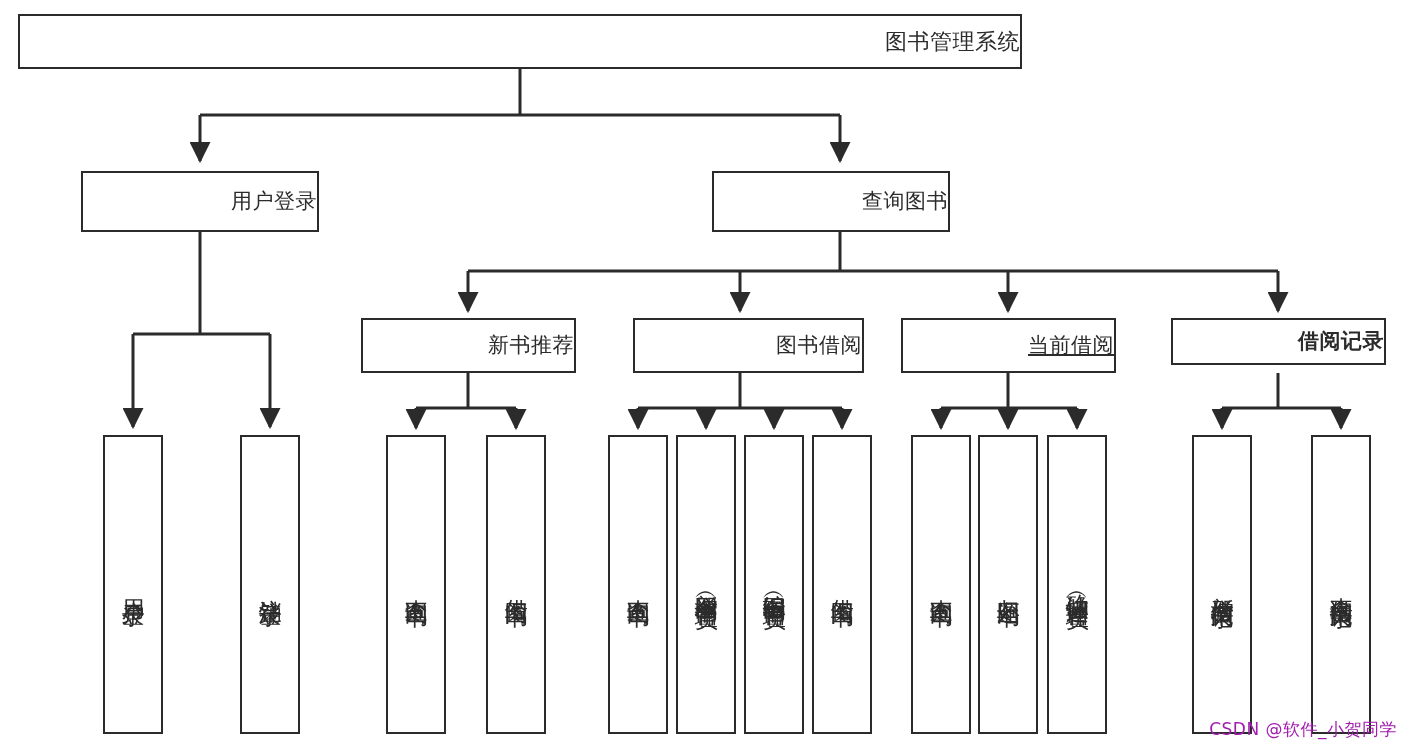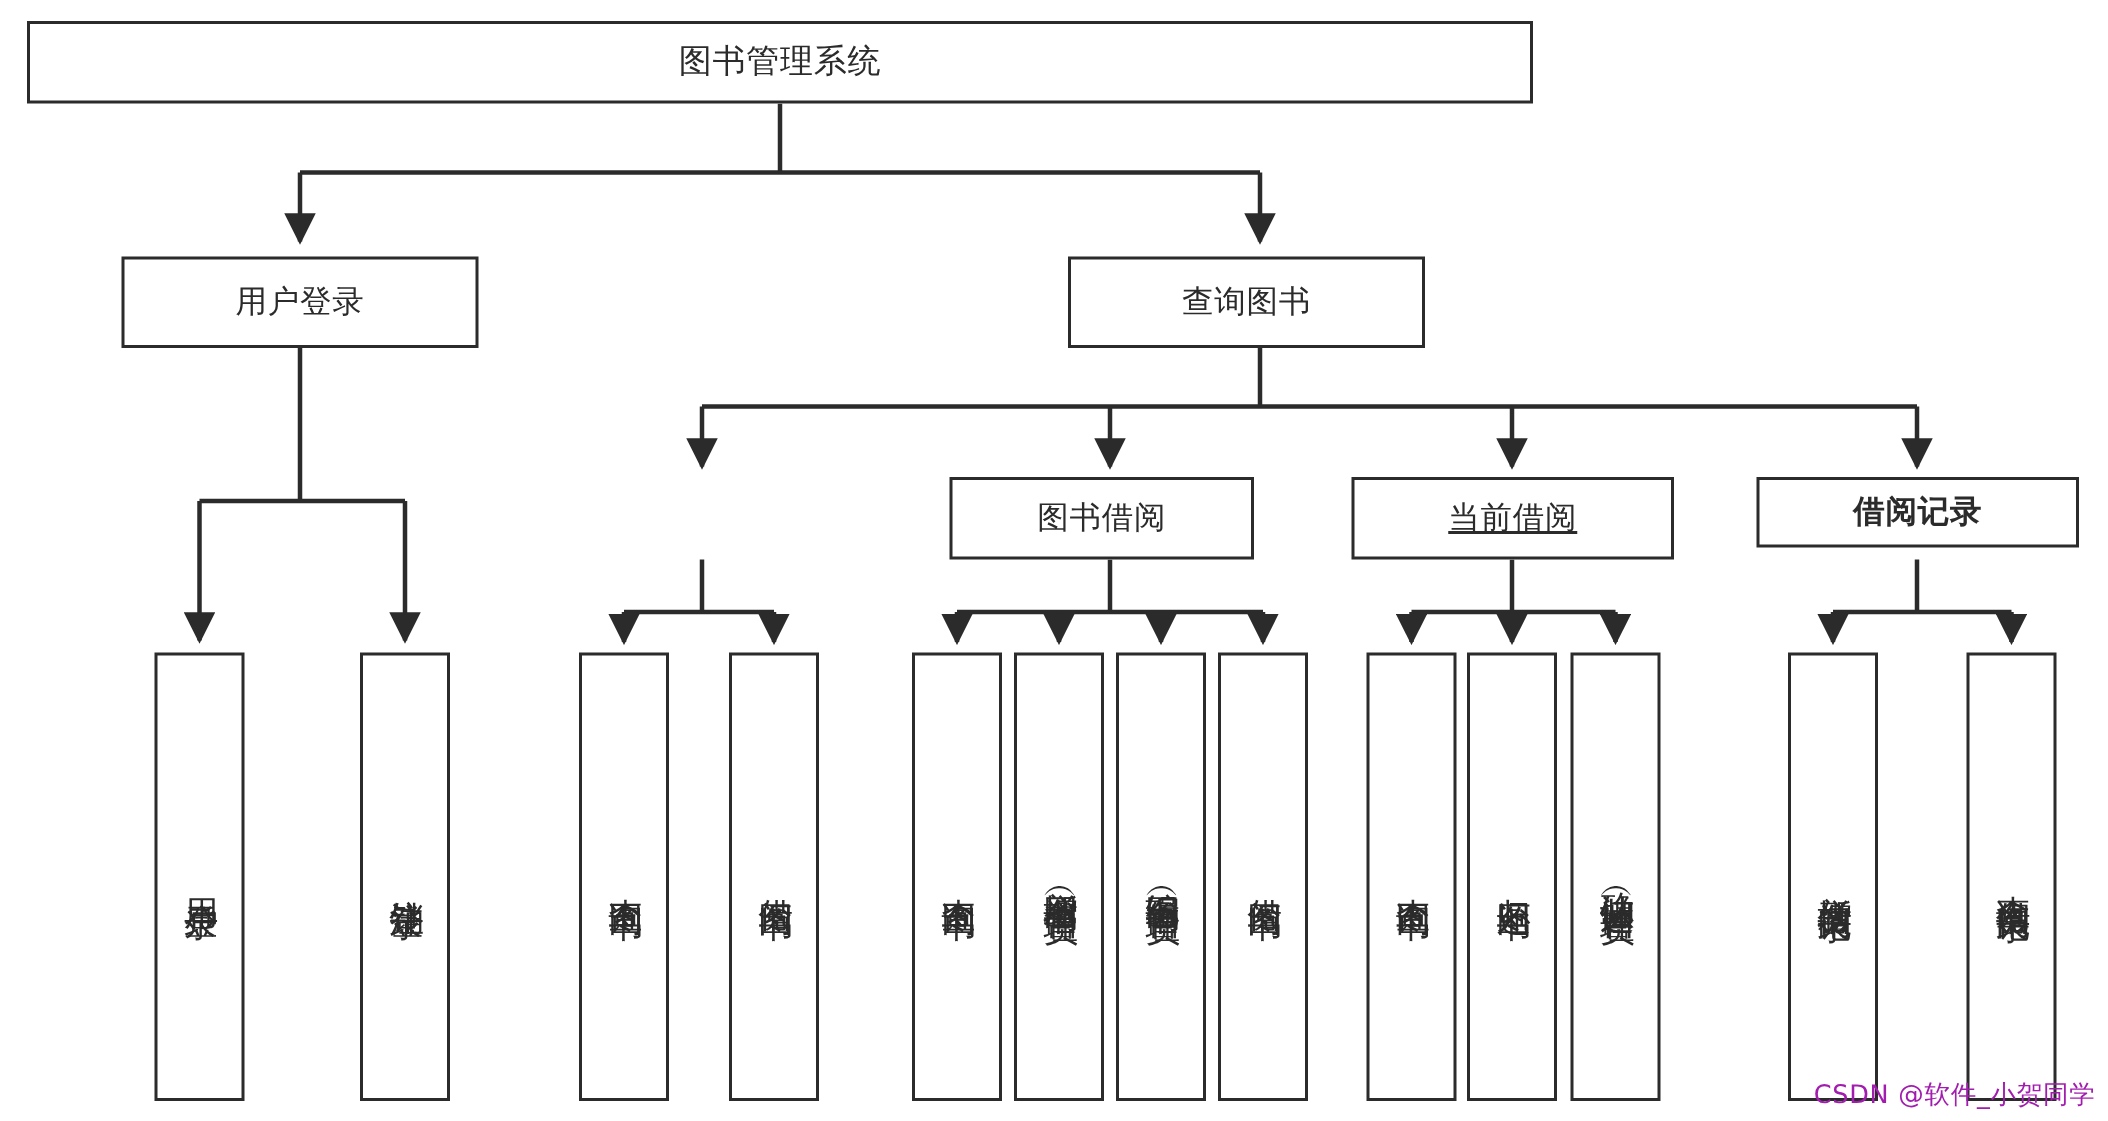--- a/index.html
+++ b/index.html
@@ -26,21 +26,21 @@
     height: 747px;
     pointer-events: none;
   }
   .node {
     position: absolute;
     box-sizing: border-box;
     border: 2.5px solid #2b2b2b;
     background: #ffffff;
     display: flex;
     align-items: center;
-    justify-content: center;
+    justify-content: flex-end;
     color: #2b2b2b;
   }
   .node .label {
     display: block;
     text-align: center;
     line-height: 1.15;
     letter-spacing: 0.5px;
   }
   
   .node.h .label {
@@ -133,22 +133,25 @@
   </div>
 
   <div class="node h" style="left:81px; top:171px; width:238px; height:61px;">
     <span class="label">用户登录</span>
   </div>
 
   <div class="node h" style="left:712px; top:171px; width:238px; height:61px;">
     <span class="label">查询图书</span>
   </div>
 
-
-  <div class="node h" style="left:633px; top:318px; width:203px; height:55px;">
+  <div class="node h" style="left:361px; top:318px; width:215px; height:55px;">
+    <span class="label">新书推荐</span>
+  </div>
+
+  <div class="node h" style="left:633px; top:318px; width:231px; height:55px;">
     <span class="label">图书借阅</span>
   </div>
 
   <div class="node h" style="left:901px; top:318px; width:215px; height:55px;text-decoration:underline;">
     <span class="label">当前借阅</span>
   </div>
 
   <div class="node h" style="left:1171px; top:318px; width:215px; height:47px;font-weight:bold;">
     <span class="label">借阅记录</span>
   </div>

